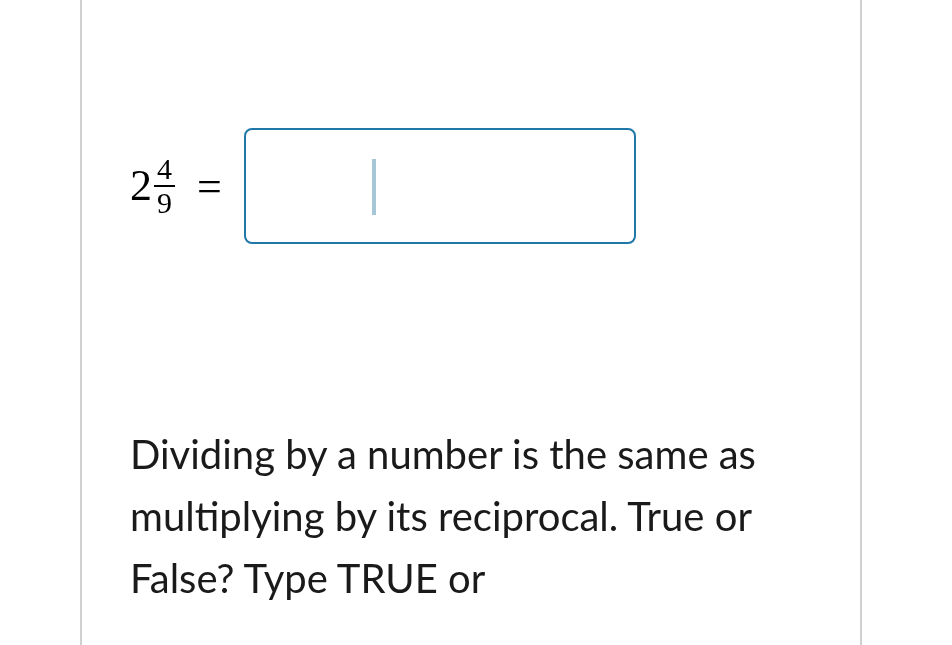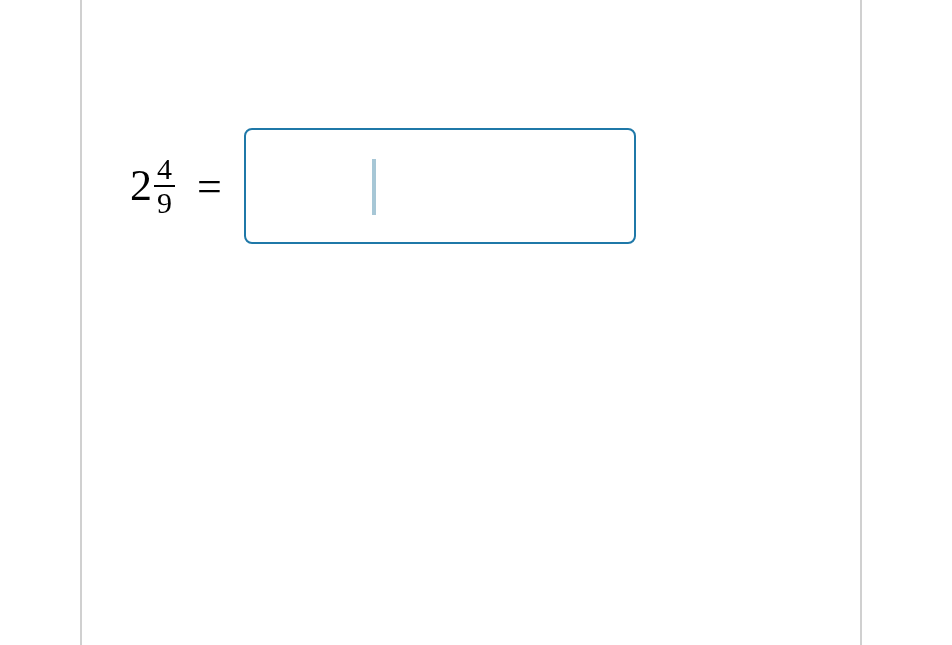--- a/index.html
+++ b/index.html
@@ -121,15 +121,16 @@
           <span class="numerator">4</span>
           <span class="denominator">9</span>
         </span>
       </span>
       <span class="equals">=</span>
       <input type="text" class="answer-input" value="" style="">
     </div>
 
     <div class="cursor-bar"></div>
 
+    <div class="question-text">Dividing by a number is the same as multiplying by its reciprocal. True or False?  Type TRUE or</div>
 
   </div>
 </div>
 
 </body></html>

